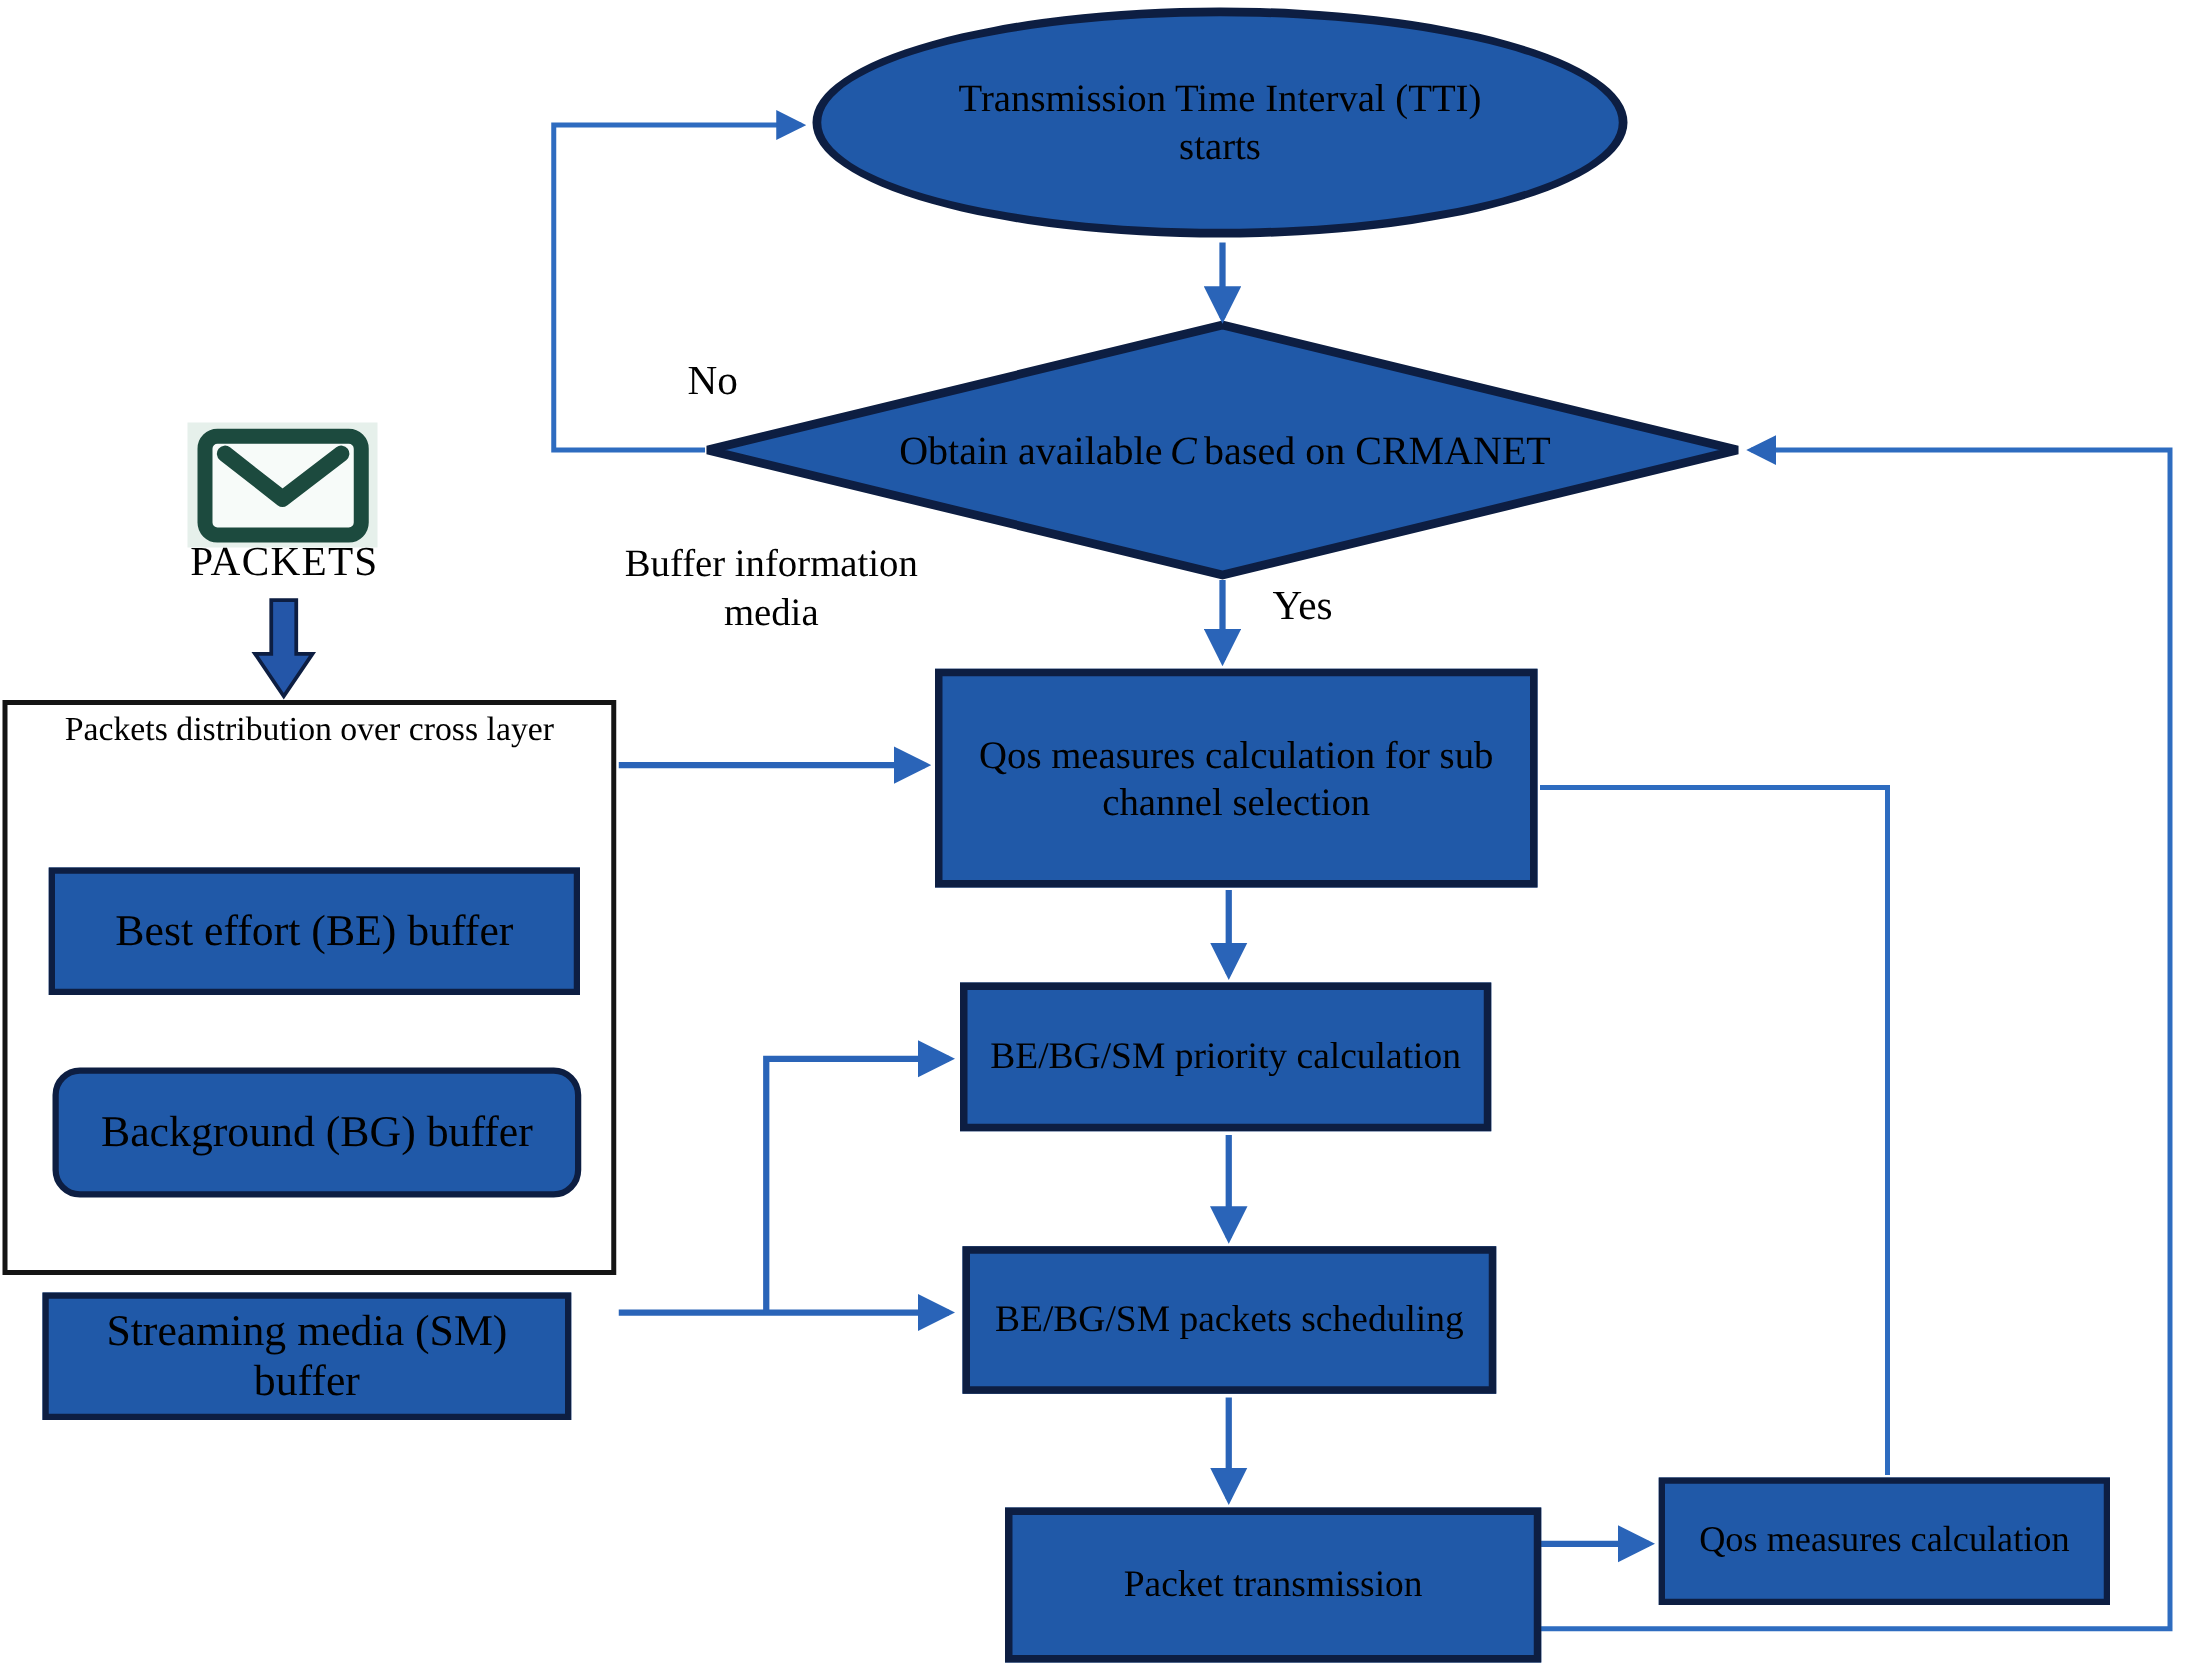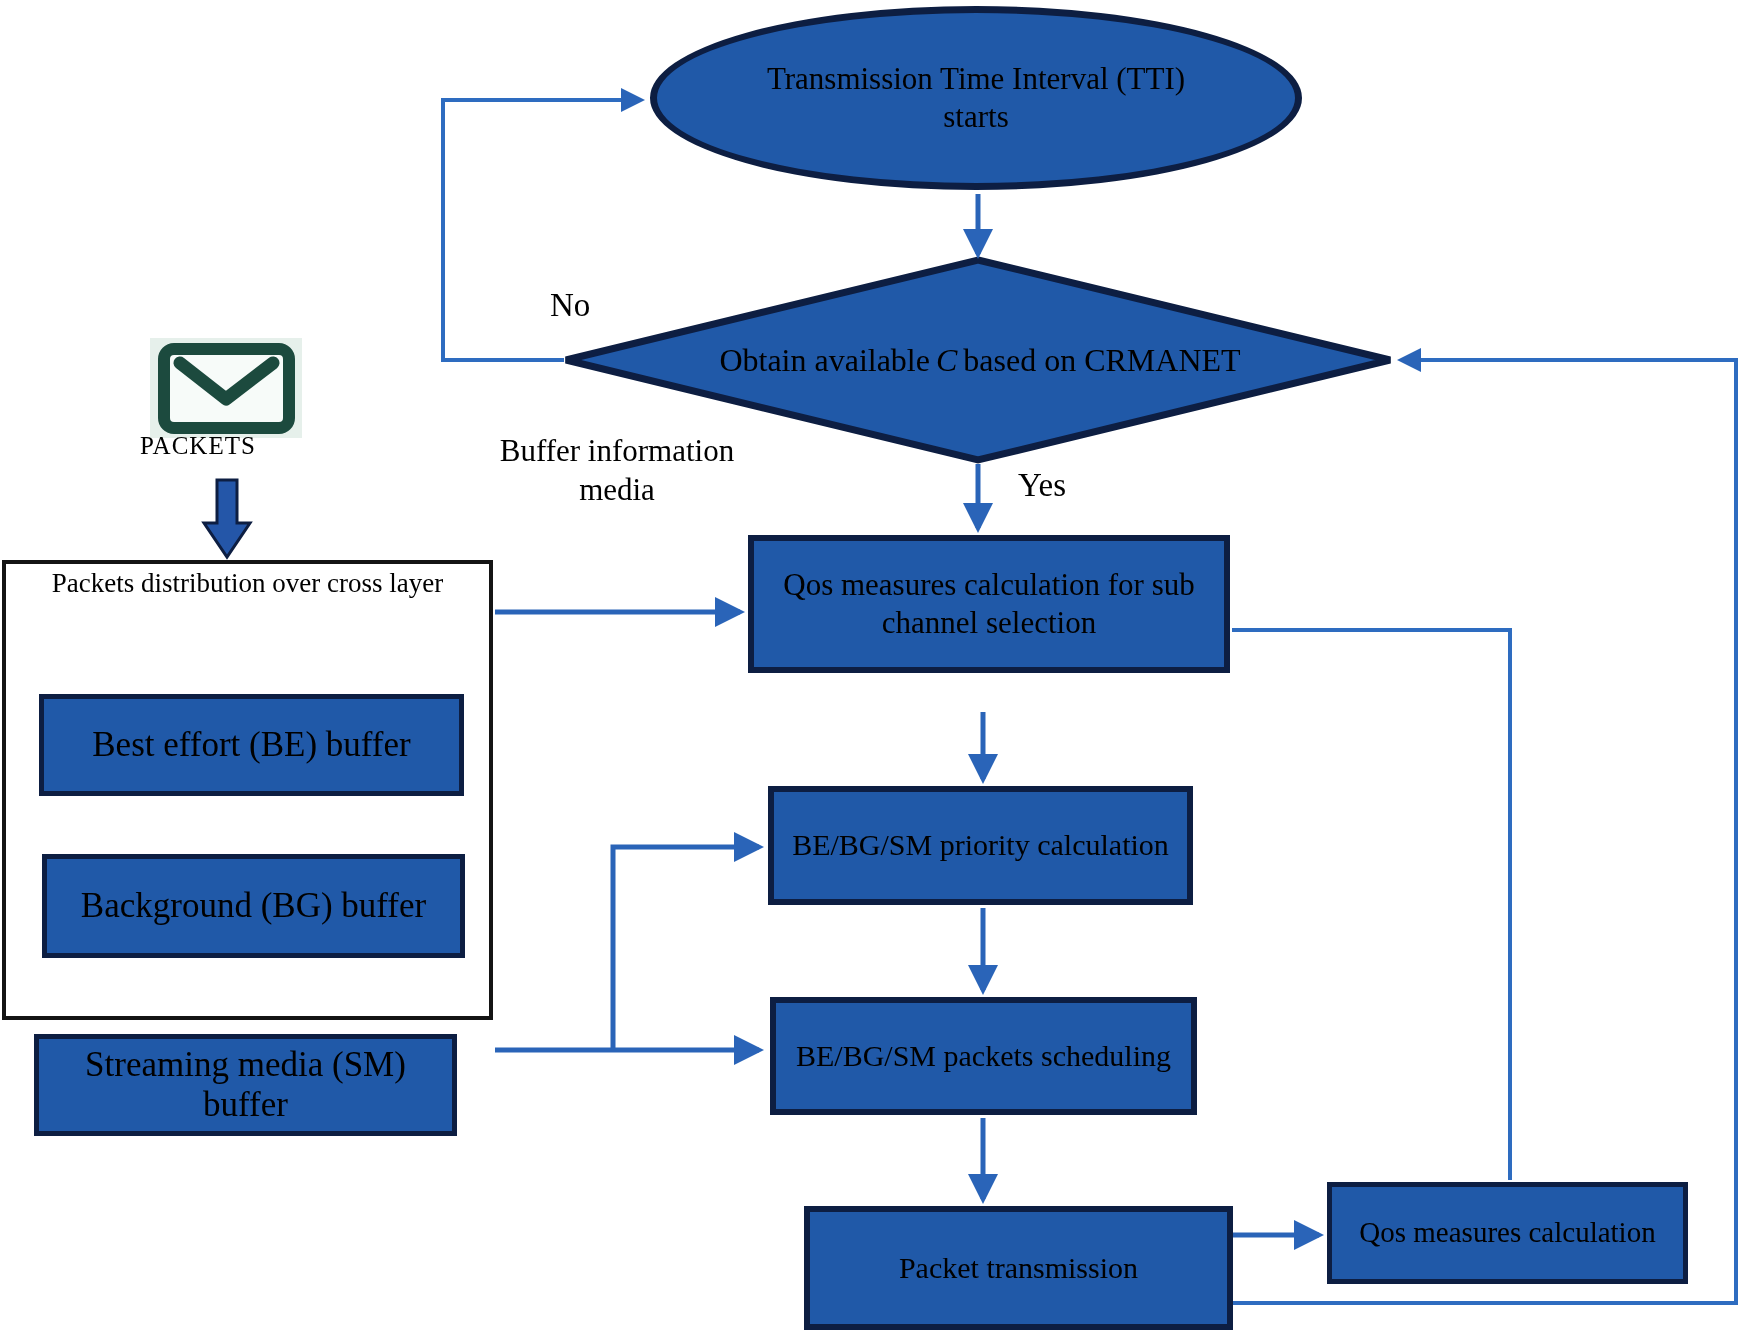--- a/index.html
+++ b/index.html
@@ -39,21 +39,21 @@
     border-width:7px;
     font-size:31px;
   }
   .diamond-label{
     position:absolute;z-index:3;
     left:640px;top:332px;width:680px;height:56px;
     display:flex;align-items:center;justify-content:center;
     font-size:32px;background:transparent;
   }
   .diamond-label .var{font-style:italic;padding:0 6px;}
-  .qos-sub{left:748px;top:535px;width:482px;height:138px;font-size:31px;}
+  .qos-sub{left:748px;top:535px;width:482px;height:175px;font-size:31px;}
   .priority{left:768px;top:786px;width:425px;height:119px;}
   .scheduling{left:770px;top:997px;width:427px;height:118px;}
   .packet{left:804px;top:1206px;width:429px;height:124px;}
   .qoscalc{left:1327px;top:1182px;width:361px;height:102px;font-size:29px;border-width:5px;}
   .container-box{
     position:absolute;z-index:2;
     left:2px;top:560px;width:491px;height:460px;
     background:#fff;border:4px solid var(--container-border);
     box-sizing:border-box;
   }
@@ -62,39 +62,39 @@
     text-align:center;font-size:27px;white-space:nowrap;
   }
   .buffer{
     position:absolute;
     background:var(--node-fill);
     border:5px solid var(--node-border);
     display:flex;align-items:center;justify-content:center;
     font-size:35px;text-align:center;box-sizing:border-box;
   }
   .buf-be{left:33px;top:130px;width:425px;height:102px;}
-  .buf-bg{left:36px;top:290px;width:423px;height:104px;}
+  .buf-bg{left:36px;top:290px;width:423px;height:104px;border-radius:22px;}
   .buf-sm{left:28px;top:470px;width:423px;height:102px;}
   .label{
     position:absolute;z-index:3;background:transparent;
     font-size:33px;line-height:1.2;
   }
   .no-label{left:550px;top:286px;width:80px;}
   .yes-label{left:1018px;top:466px;width:90px;}
   .buffer-info{left:467px;top:432px;width:300px;text-align:center;font-size:31px;line-height:1.25;}
   .env-panel{
     position:absolute;z-index:2;
     left:150px;top:338px;width:152px;height:100px;
     background:var(--envelope-panel);
     display:flex;align-items:center;justify-content:center;
   }
   .packets-label{
     position:absolute;z-index:2;
     left:140px;top:432px;width:175px;
-    text-align:left;font-size:25px;letter-spacing:1px;
+    text-align:center;font-size:33px;letter-spacing:1px;
   }
 </style>
 </head>
 <body>
 
 <div class="canvas">
 
   <svg class="wires" width="1751" height="1334" viewBox="0 0 1751 1334">
     <defs>
       <marker id="ah" viewBox="0 0 6 6" refX="5" refY="3" markerWidth="6" markerHeight="6" orient="auto">

